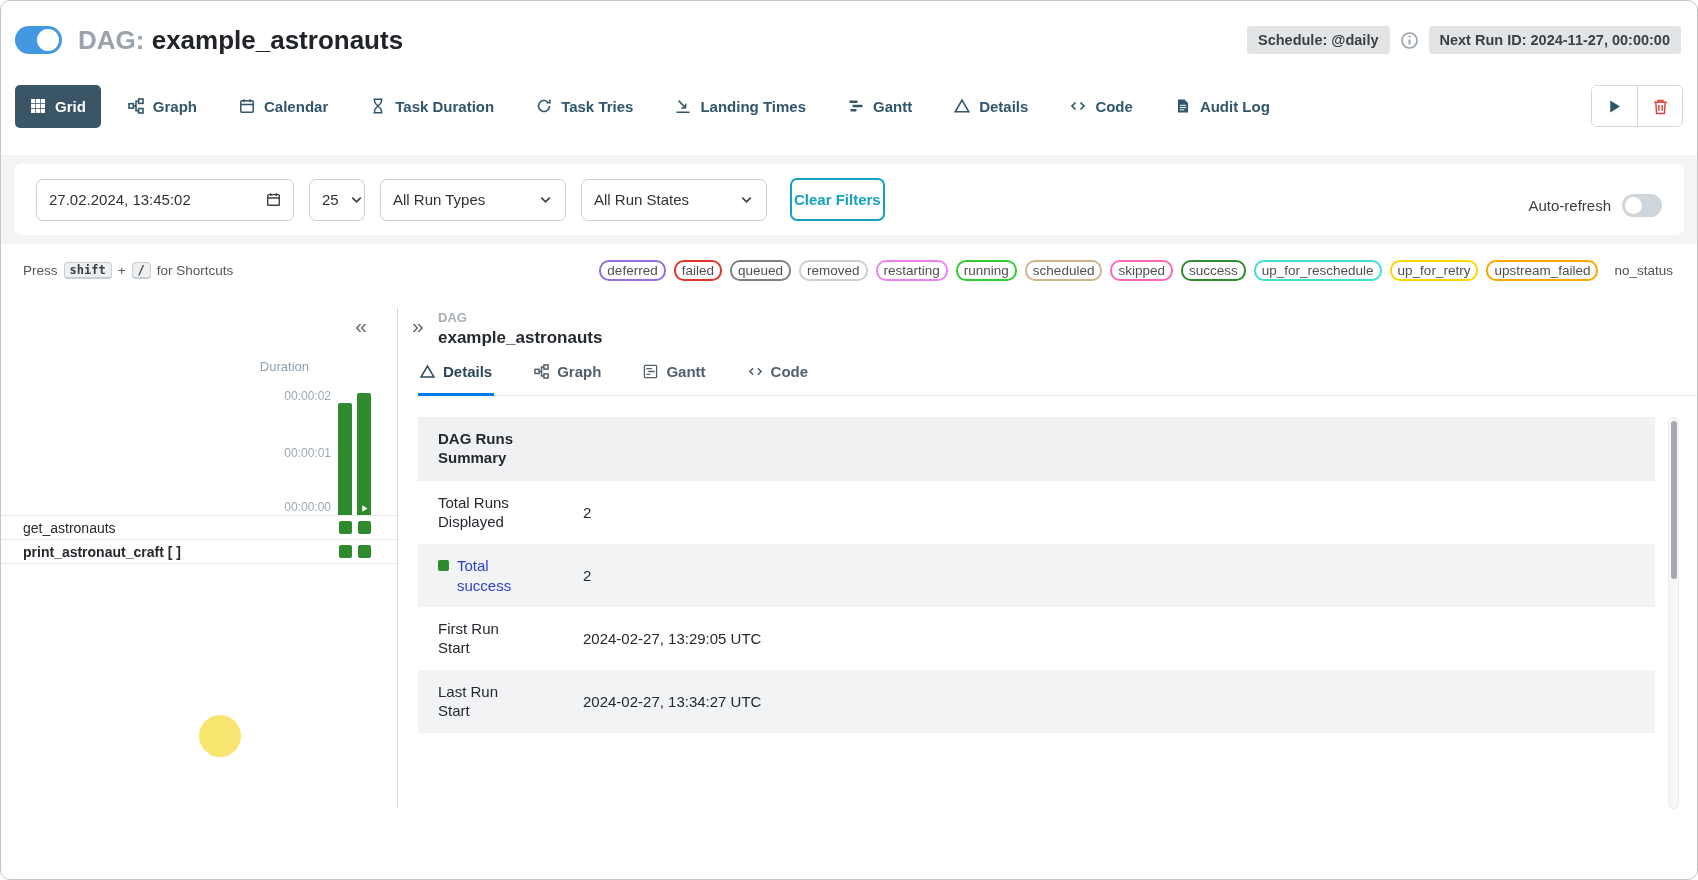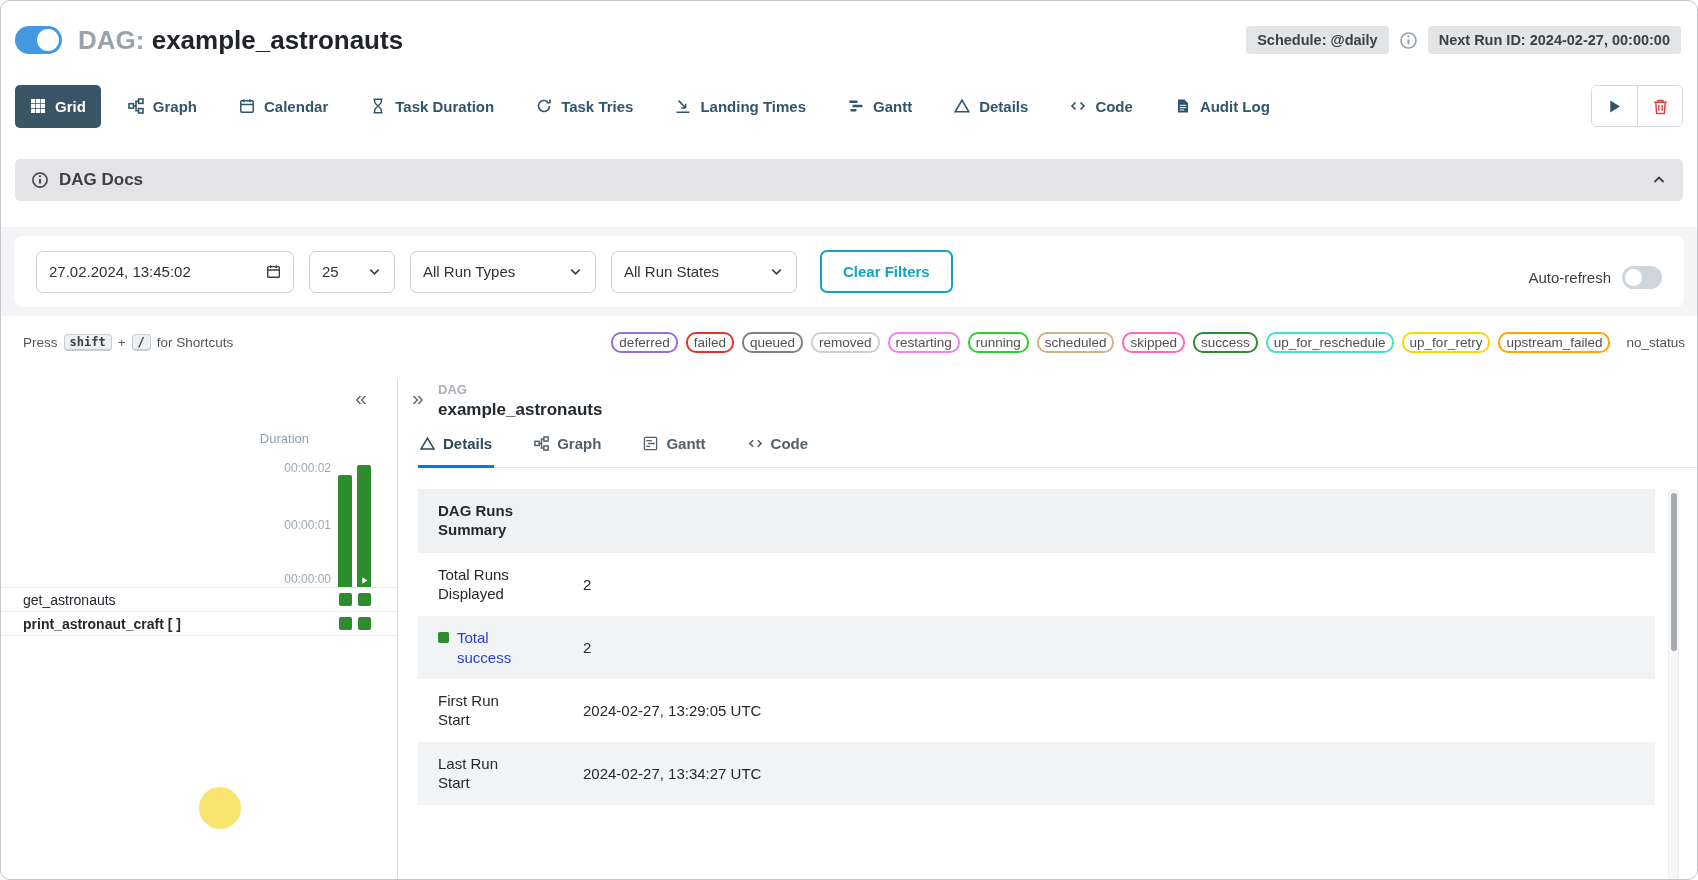--- a/index.html
+++ b/index.html
@@ -40,27 +40,27 @@
   .dag-docs .icon svg { width:18px; height:18px; }
 
   
   .filter-strip { margin-top:26px; background:#f4f4f6; padding:9px 13px; }
   .filter-card { background:#fff; border-radius:8px; padding:14px 22px; display:flex; align-items:center; gap:15px; }
   .control { height:42px; border:1px solid #c9ced2; border-radius:7px; display:flex; align-items:center; padding:0 12px; font-size:15px; color:#2f3337; background:#fff; gap:10px; cursor:pointer; }
   .control .cicon { color:#3c4043; display:flex; }
   .control .cicon svg { width:15px; height:15px; }
   .date-control { width:258px; justify-content:space-between; }
   .date-control input { border:none; outline:none; font-size:15px; color:#2f3337; width:165px; font-family:inherit; background:transparent; }
-  .select-sm { width:86px; justify-content:space-between; }
+  .select-sm { width:56px; justify-content:space-between; }
   .select-md { width:186px; justify-content:space-between; }
-  .clear-btn { height:43px; padding:0 21px; border:2px solid #13a3c2; border-radius:7px; background:#fff; color:#13a3c2; font-weight:700; font-size:15px; cursor:pointer; margin-left:8px; font-family:inherit; }
+  .clear-btn { height:43px; padding:0 2px; border:2px solid #13a3c2; border-radius:7px; background:#fff; color:#13a3c2; font-weight:700; font-size:15px; cursor:pointer; margin-left:8px; font-family:inherit; }
   .auto-wrap { margin-left:auto; display:flex; align-items:center; gap:11px; font-size:15px; color:#3c4043;margin-top:12px; }
 
   
-  .legend-row { margin-top:16px; padding:0 4px 0 22px; display:flex; align-items:center; }
+  .legend-row { margin-top:16px; padding:0 16px 0 22px; display:flex; align-items:center; }
   .shortcuts { font-size:13.5px; color:#51575c; display:flex; align-items:center; gap:6px; white-space:nowrap; }
   kbd { background:#edeff1; border:1px solid #c8cdd2; border-bottom-width:2px; border-radius:4px; padding:0 5px; font-family:"DejaVu Sans Mono","Liberation Mono",monospace; font-size:12px; font-weight:700; color:#3c4043; }
   .legend { margin-left:auto; display:flex; align-items:center; gap:8px; }
   .pill { border:2px solid transparent; border-radius:10px; padding:1px 6px; font-size:13.5px; color:#51504f; background:#fff; cursor:pointer; white-space:nowrap; }
 
   
   .main { display:flex; margin-top:26px; height:502px; position:relative; }
   .grid-panel { width:397px; flex:none; border-right:1px solid #dadcde; position:relative; }
   .panel-toggle { position:absolute; font-size:21px; color:#5f6a72; cursor:pointer; line-height:1; }
   .collapse { top:8px; right:30px; }
@@ -118,21 +118,21 @@
     </h1>
     <div class="topbar-right">
       <span class="badge">Schedule: @daily</span>
       <span class="info-ic">
         <svg viewBox="0 0 16 16" fill="none" stroke="currentColor" stroke-width="1.4">
             <circle cx="8" cy="8" r="6.3"></circle>
             <path d="M8 7.2v4" stroke-width="1.7"></path>
             <circle cx="8" cy="4.7" r="0.95" fill="currentColor" stroke="none"></circle>
           </svg>
       </span>
-      <span class="badge">Next Run ID: 2024-02-27, 00:00:00</span>
+      <span class="badge">Next Run ID: 2024-11-27, 00:00:00</span>
     </div>
   </header>
 
   <nav class="tabs-row">
     <div class="nav-tabs">
       <a class="nav-tab active">
         <span class="icon">
             <svg viewBox="0 0 16 16" fill="currentColor">
               <path d="M1 1h4.2v4.2H1zM5.9 1h4.2v4.2H5.9zM10.8 1H15v4.2h-4.2zM1 5.9h4.2v4.2H1zM5.9 5.9h4.2v4.2H5.9zM10.8 5.9H15v4.2h-4.2zM1 10.8h4.2V15H1zM5.9 10.8h4.2V15H5.9zM10.8 10.8H15V15h-4.2z"></path>
             </svg>
@@ -231,35 +231,20 @@
       <button class="action-btn trash">
         <span class="icon">
             <svg viewBox="0 0 16 16" fill="none" stroke="currentColor" stroke-width="1.4">
               <path d="M2 4h12M5.7 4V2.4h4.6V4M3.6 4l.7 10.6h7.4L12.4 4M6.4 6.6v5.4M9.6 6.6v5.4"></path>
             </svg>
           </span>
       </button>
     </div>
   </nav>
 
-  <div class="dag-docs">
-    <span class="icon">
-        <svg viewBox="0 0 16 16" fill="none" stroke="currentColor" stroke-width="1.4">
-          <circle cx="8" cy="8" r="6.3"></circle>
-          <path d="M8 7.2v4" stroke-width="1.7"></path>
-          <circle cx="8" cy="4.7" r="0.95" fill="currentColor" stroke="none"></circle>
-        </svg>
-      </span>
-    <span>DAG Docs</span>
-    <span class="chev">
-        <svg viewBox="0 0 16 16" fill="none" stroke="currentColor" stroke-width="1.8">
-          <path d="M3.5 10l4.5-4.5L12.5 10"></path>
-        </svg>
-      </span>
-  </div>
 
   <div class="filter-strip">
     <div class="filter-card">
       <div class="control date-control">
         <input type="text" readonly="" value="27.02.2024, 13:45:02" style="">
         <span class="cicon">
             <svg viewBox="0 0 16 16" fill="none" stroke="currentColor" stroke-width="1.5">
               <rect x="1.8" y="2.8" width="12.4" height="11.4" rx="1"></rect>
               <path d="M1.8 6.4h12.4M5 1.2v3M11 1.2v3"></path>
             </svg>

